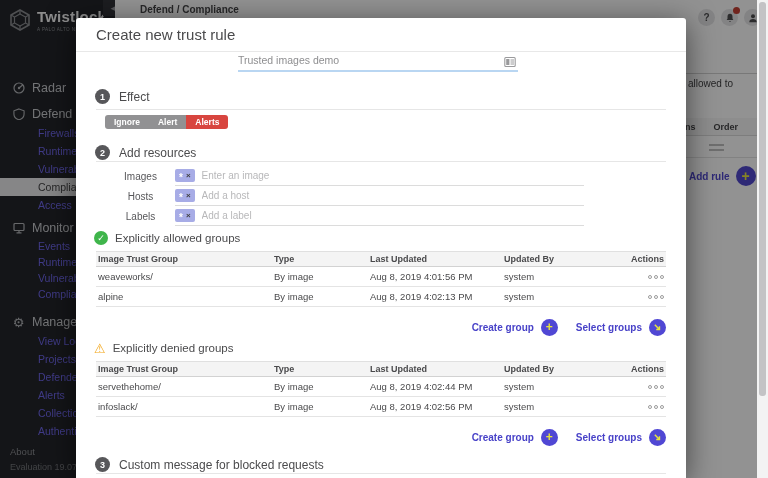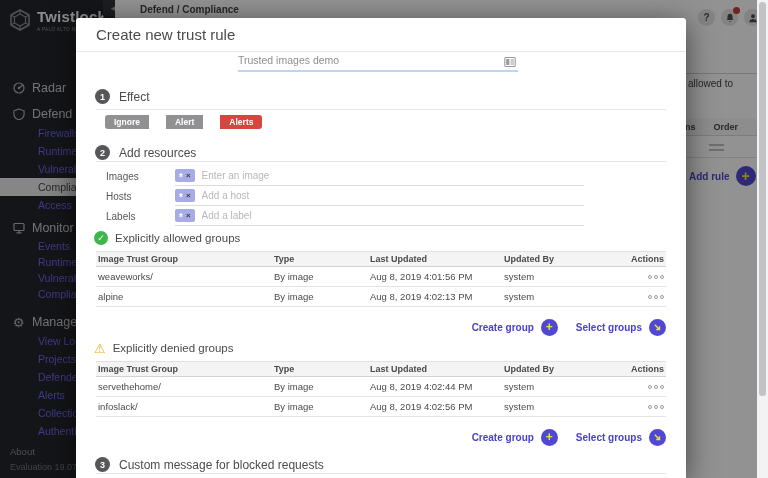--- a/index.html
+++ b/index.html
@@ -63,28 +63,28 @@
   #name-input { width:256px; border:none; outline:none; font-size:10.5px; color:#8e8e90; background:transparent; font-family:inherit; }
   #name-icon { position:absolute; right:2px; top:4px; }
   .step-head { position:absolute; display:flex; align-items:center; gap:9px; height:15px; }
   .step-circle { width:15px; height:15px; border-radius:50%; background:#57575a; color:#fff; font-size:9px; font-weight:bold; display:flex; align-items:center; justify-content:center; }
   .step-label { font-size:12px; color:#4b4b4d; }
   #step1-head { left:19px; top:71px; }
   #step2-head { left:19px; top:127px; }
   #step3-head { left:19px; top:439px; }
   .hr { position:absolute; left:20px; right:20px; border-top:1px solid #e6e6e6; }
   #hr1 { top:91px; } #hr2 { top:143px; } #hr3 { top:455px; }
-  #seg { position:absolute; left:29px; top:97px; display:flex; gap:17px; }
+  #seg { position:absolute; left:29px; top:97px; display:flex; gap:0; }
   .seg-btn { height:14px; padding:0 9px; font-size:8.5px; font-weight:bold; color:#fff; background:#919193; border:none; display:flex; align-items:center; font-family:inherit; }
   .seg-btn.first { border-radius:3px 0 0 3px; }
   .seg-btn.last { border-radius:0 3px 3px 0; }
   .seg-btn.selected { background:#d8453f; }
   .res-row { position:absolute; left:30px; width:500px; height:20px; display:flex; align-items:center; }
   #res-0 { top:148px; } #res-1 { top:168px; } #res-2 { top:188px; }
-  .res-label { width:69px; font-size:10px; color:#57575a; }
+  .res-label { width:69px; font-size:10px; color:#57575a;text-align:center; }
   .res-wrap { display:flex; align-items:center; gap:7px; width:409px; height:20px; border-bottom:1px solid #dcdcdc; }
   .chip { display:flex; align-items:center; gap:3px; background:#a7ace6; border-radius:2px; height:13px; padding:0 4px; }
   .chip-star { color:#fff; font-size:10px; font-weight:bold; line-height:9px; margin-top:3px; }
   .chip-x { color:#3f3f41; font-size:8px; font-weight:bold; }
   .res-input { flex:1; border:none; outline:none; background:transparent; font-size:10px; color:#555; font-family:inherit; }
   .res-input::placeholder, #name-input::placeholder { color:#b8b8ba; }
   .grp-head { position:absolute; left:18px; display:flex; align-items:center; gap:7px; height:14px; }
   #allowed-head { top:213px; } #denied-head { top:323px; }
   .grp-title { font-size:11.5px; color:#4a4a4c; }
   .ok-circle { width:14px; height:14px; border-radius:50%; background:#3fb54b; color:#fff; font-size:9px; font-weight:bold; display:flex; align-items:center; justify-content:center; }

